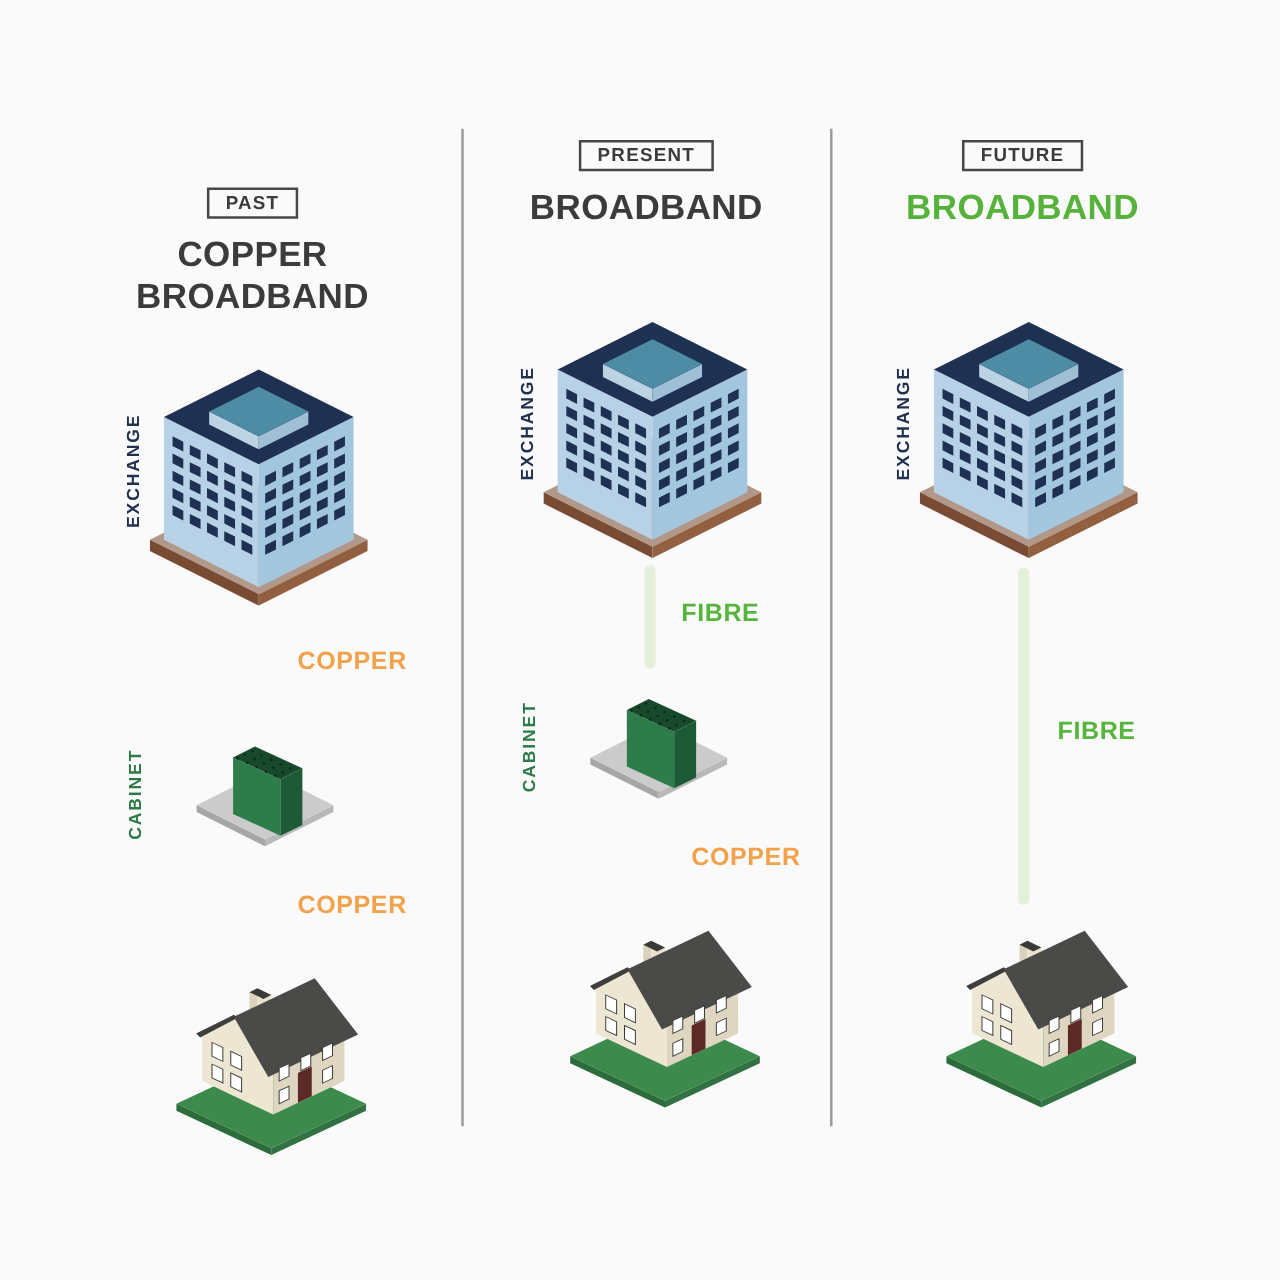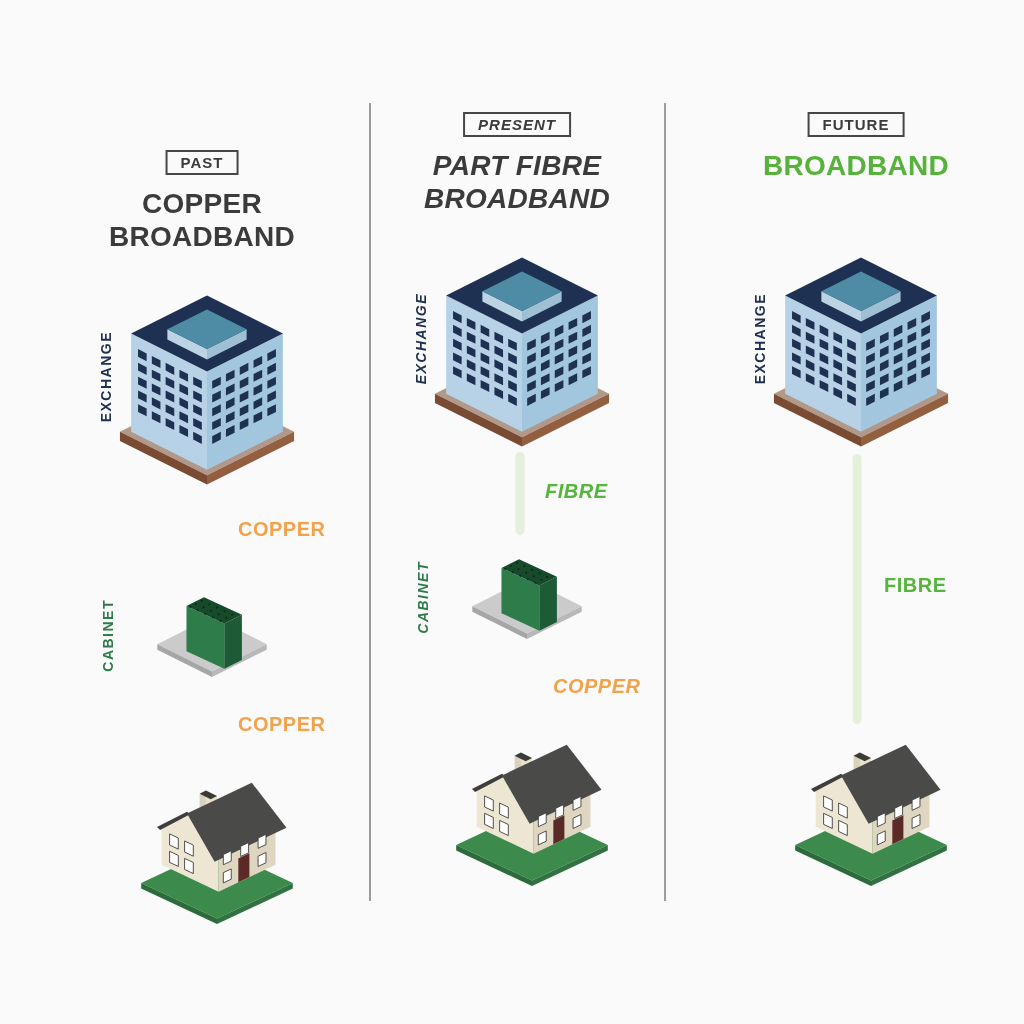--- a/index.html
+++ b/index.html
@@ -10,22 +10,22 @@
     position:relative;overflow:hidden;
   }
   .hidden-defs{position:absolute;width:0;height:0;overflow:hidden;}
 
   .separator{position:absolute;top:103px;height:798px;width:2px;background:#9C9C9C;}
   #sep-1{left:369px;}
   #sep-2{left:664px;}
 
   .column{position:absolute;top:0;height:1024px;width:296px;}
   #col-0{left:54px;margin-top:38px;}
-  #col-1{left:369px;font-style:italic;}
-  #col-2{left:708px;}
+  #col-1{left:369px;}
+  #col-2{left:670px;}
 
   .badge{
     position:absolute;top:112px;left:50%;transform:translateX(-50%);
     border:2px solid #474747;padding:2px 13px;
     font-size:15px;font-weight:bold;letter-spacing:1px;color:#3B3B3B;
     white-space:nowrap;background:transparent;
   }
   .title{
     position:absolute;top:149px;width:100%;text-align:center;
     font-size:28px;font-weight:bold;color:#3B3B3B;
@@ -227,21 +227,20 @@
     </svg>
   <div class="link-label copper lower">COPPER</div>
   <svg class="gfx house-gfx" viewBox="0 0 200 200">
       <use href="#sym-house"></use>
     </svg>
 </div>
 
 <div class="column" id="col-1">
   <div class="badge">PRESENT</div>
   <div class="title">
-    <span class="tl">PART FIBRE</span>
     <span class="tl">BROADBAND</span>
   </div>
   <div class="vlabel exchange-label">EXCHANGE</div>
   <svg class="gfx exchange-gfx" viewBox="0 0 220 232">
       <use href="#sym-exchange"></use>
     </svg>
   <div class="fibre-line upper"></div>
   <div class="link-label fibre upper">FIBRE</div>
   <div class="vlabel cabinet-label">CABINET</div>
   <svg class="gfx cabinet-gfx" viewBox="0 0 170 148">

